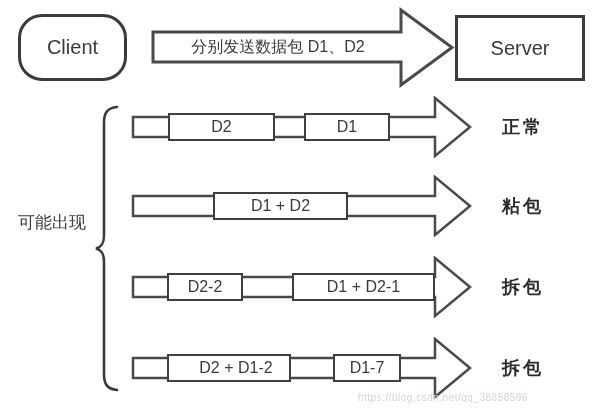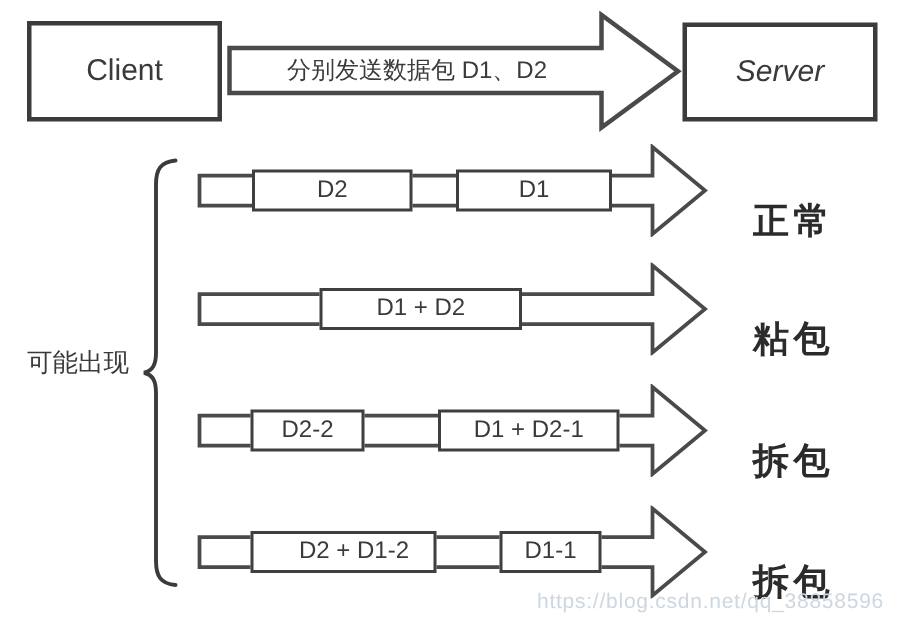--- a/index.html
+++ b/index.html
@@ -17,96 +17,96 @@
     box-sizing:border-box;border:2px solid #3f3f3f;background:#fff;
     display:flex;align-items:center;justify-content:center;
     font-size:16px;color:#3a3a3a;position:absolute;height:28px;
   }
   .arrow-label{
     display:flex;align-items:center;justify-content:center;
     font-size:16px;color:#3a3a3a;white-space:nowrap;
   }
   .result-label{
     display:flex;align-items:center;justify-content:flex-start;
-    font-size:24px;font-weight:bold;color:#2b2b2b;letter-spacing:3px;margin-top:20px;
+    font-size:18px;font-weight:bold;color:#2b2b2b;letter-spacing:3px;
   }
   .brace-label{
     text-align:right;font-size:17px;line-height:1.35;color:#3a3a3a;
   }
   .wm-url{
-    font-size:14px;color:#ccd7e0;letter-spacing:0.5px;white-space:nowrap;
+    font-size:10px;color:#ccd7e0;letter-spacing:0.5px;white-space:nowrap;
   }
   .wm-site{
     font-size:19px;color:#9b9b9b;white-space:nowrap;
     text-shadow:1px 1px 0 rgba(255,255,255,0.9), 2px 2px 1px rgba(180,180,180,0.35);
   }
   svg{display:block;}
 </style>
 </head>
 <body>
 
 <div id="stage">
 
-  <div class="abs node-box" style="left:18px;top:14px;width:130px;height:67px;">
+  <div class="abs node-box" style="left:18px;top:14px;width:109px;height:67px;border-radius:24px;">
     <span>Client</span>
   </div>
 
   <svg class="abs" style="left:151px;top:7px;" width="304" height="82" viewBox="0 0 304 82">
     <path d="M 2,25 L 250,25 L 250,3 L 301,40.5 L 250,78 L 250,55 L 2,55 Z" fill="#ffffff" stroke="#4a4a4a" stroke-width="3" stroke-linejoin="miter"></path>
   </svg>
   <div class="abs arrow-label" style="left:156px;top:32px;width:244px;height:30px;">分别发送数据包 D1、D2</div>
 
-  <div class="abs node-box" style="left:455px;top:15px;width:130px;height:66px;font-style:italic;">
+  <div class="abs node-box" style="left:455px;top:15px;width:130px;height:66px;">
     <span>Server</span>
   </div>
 
-  <div class="abs brace-label" style="left:4px;top:231px;width:82px;">
+  <div class="abs brace-label" style="left:4px;top:212px;width:82px;">
     <div>可能出现</div>
   </div>
 
   <svg class="abs" style="left:94px;top:104px;" width="26" height="290" viewBox="0 0 26 290">
     <path d="M 23,3 C 13,4 10,9 10,19 L 10,131 C 10,139 8,143 2,144.5 C 8,146 10,150 10,158 L 10,270 C 10,280 13,285 23,286" fill="none" stroke="#3b3b3b" stroke-width="2.6" stroke-linecap="round"></path>
   </svg>
 
   <svg class="abs" style="left:131px;top:96px;" width="342" height="62" viewBox="0 0 342 62">
     <path d="M 2,21 L 304,21 L 304,2 L 339,31 L 304,60 L 304,41 L 2,41 Z" fill="#ffffff" stroke="#4a4a4a" stroke-width="2.5" stroke-linejoin="miter"></path>
   </svg>
   <div class="packet-box" style="left:168px;top:113px;width:107px;">
     <span>D2</span>
   </div>
-  <div class="packet-box" style="left:304px;top:113px;width:104px;text-align:right;">
+  <div class="packet-box" style="left:304px;top:113px;width:86px;text-align:right;">
     <span>D1</span>
   </div>
   <div class="abs result-label" style="left:502px;top:112px;width:90px;height:30px;">正常</div>
 
   <svg class="abs" style="left:131px;top:175px;" width="342" height="62" viewBox="0 0 342 62">
     <path d="M 2,21 L 304,21 L 304,2 L 339,31 L 304,60 L 304,41 L 2,41 Z" fill="#ffffff" stroke="#4a4a4a" stroke-width="2.5" stroke-linejoin="miter"></path>
   </svg>
   <div class="packet-box" style="left:213px;top:192px;width:135px;align-items:center;">
     <span>D1 + D2</span>
   </div>
   <div class="abs result-label" style="left:502px;top:191px;width:90px;height:30px;">粘包</div>
 
   <svg class="abs" style="left:131px;top:256px;" width="342" height="62" viewBox="0 0 342 62">
     <path d="M 2,21 L 304,21 L 304,2 L 339,31 L 304,60 L 304,41 L 2,41 Z" fill="#ffffff" stroke="#4a4a4a" stroke-width="2.5" stroke-linejoin="miter"></path>
   </svg>
   <div class="packet-box" style="left:167px;top:273px;width:76px;">
     <span>D2-2</span>
   </div>
-  <div class="packet-box" style="left:292px;top:273px;width:121px;">
+  <div class="packet-box" style="left:292px;top:273px;width:143px;">
     <span>D1 + D2-1</span>
   </div>
   <div class="abs result-label" style="left:502px;top:272px;width:90px;height:30px;">拆包</div>
 
   <svg class="abs" style="left:131px;top:337px;" width="342" height="62" viewBox="0 0 342 62">
     <path d="M 2,21 L 304,21 L 304,2 L 339,31 L 304,60 L 304,41 L 2,41 Z" fill="#ffffff" stroke="#4a4a4a" stroke-width="2.5" stroke-linejoin="miter"></path>
   </svg>
   <div class="packet-box" style="left:167px;top:354px;width:124px;padding-left:14px;">
     <span>D2 + D1-2</span>
   </div>
   <div class="packet-box" style="left:333px;top:354px;width:68px;">
-    <span>D1-1</span>
+    <span>D1-7</span>
   </div>
   <div class="abs result-label" style="left:502px;top:353px;width:90px;height:30px;">拆包</div>
 
   <div class="abs wm-url" style="left:358px;top:392px;">https://blog.csdn.net/qq_38858596</div>
 
 </div>
 
 </body></html>

